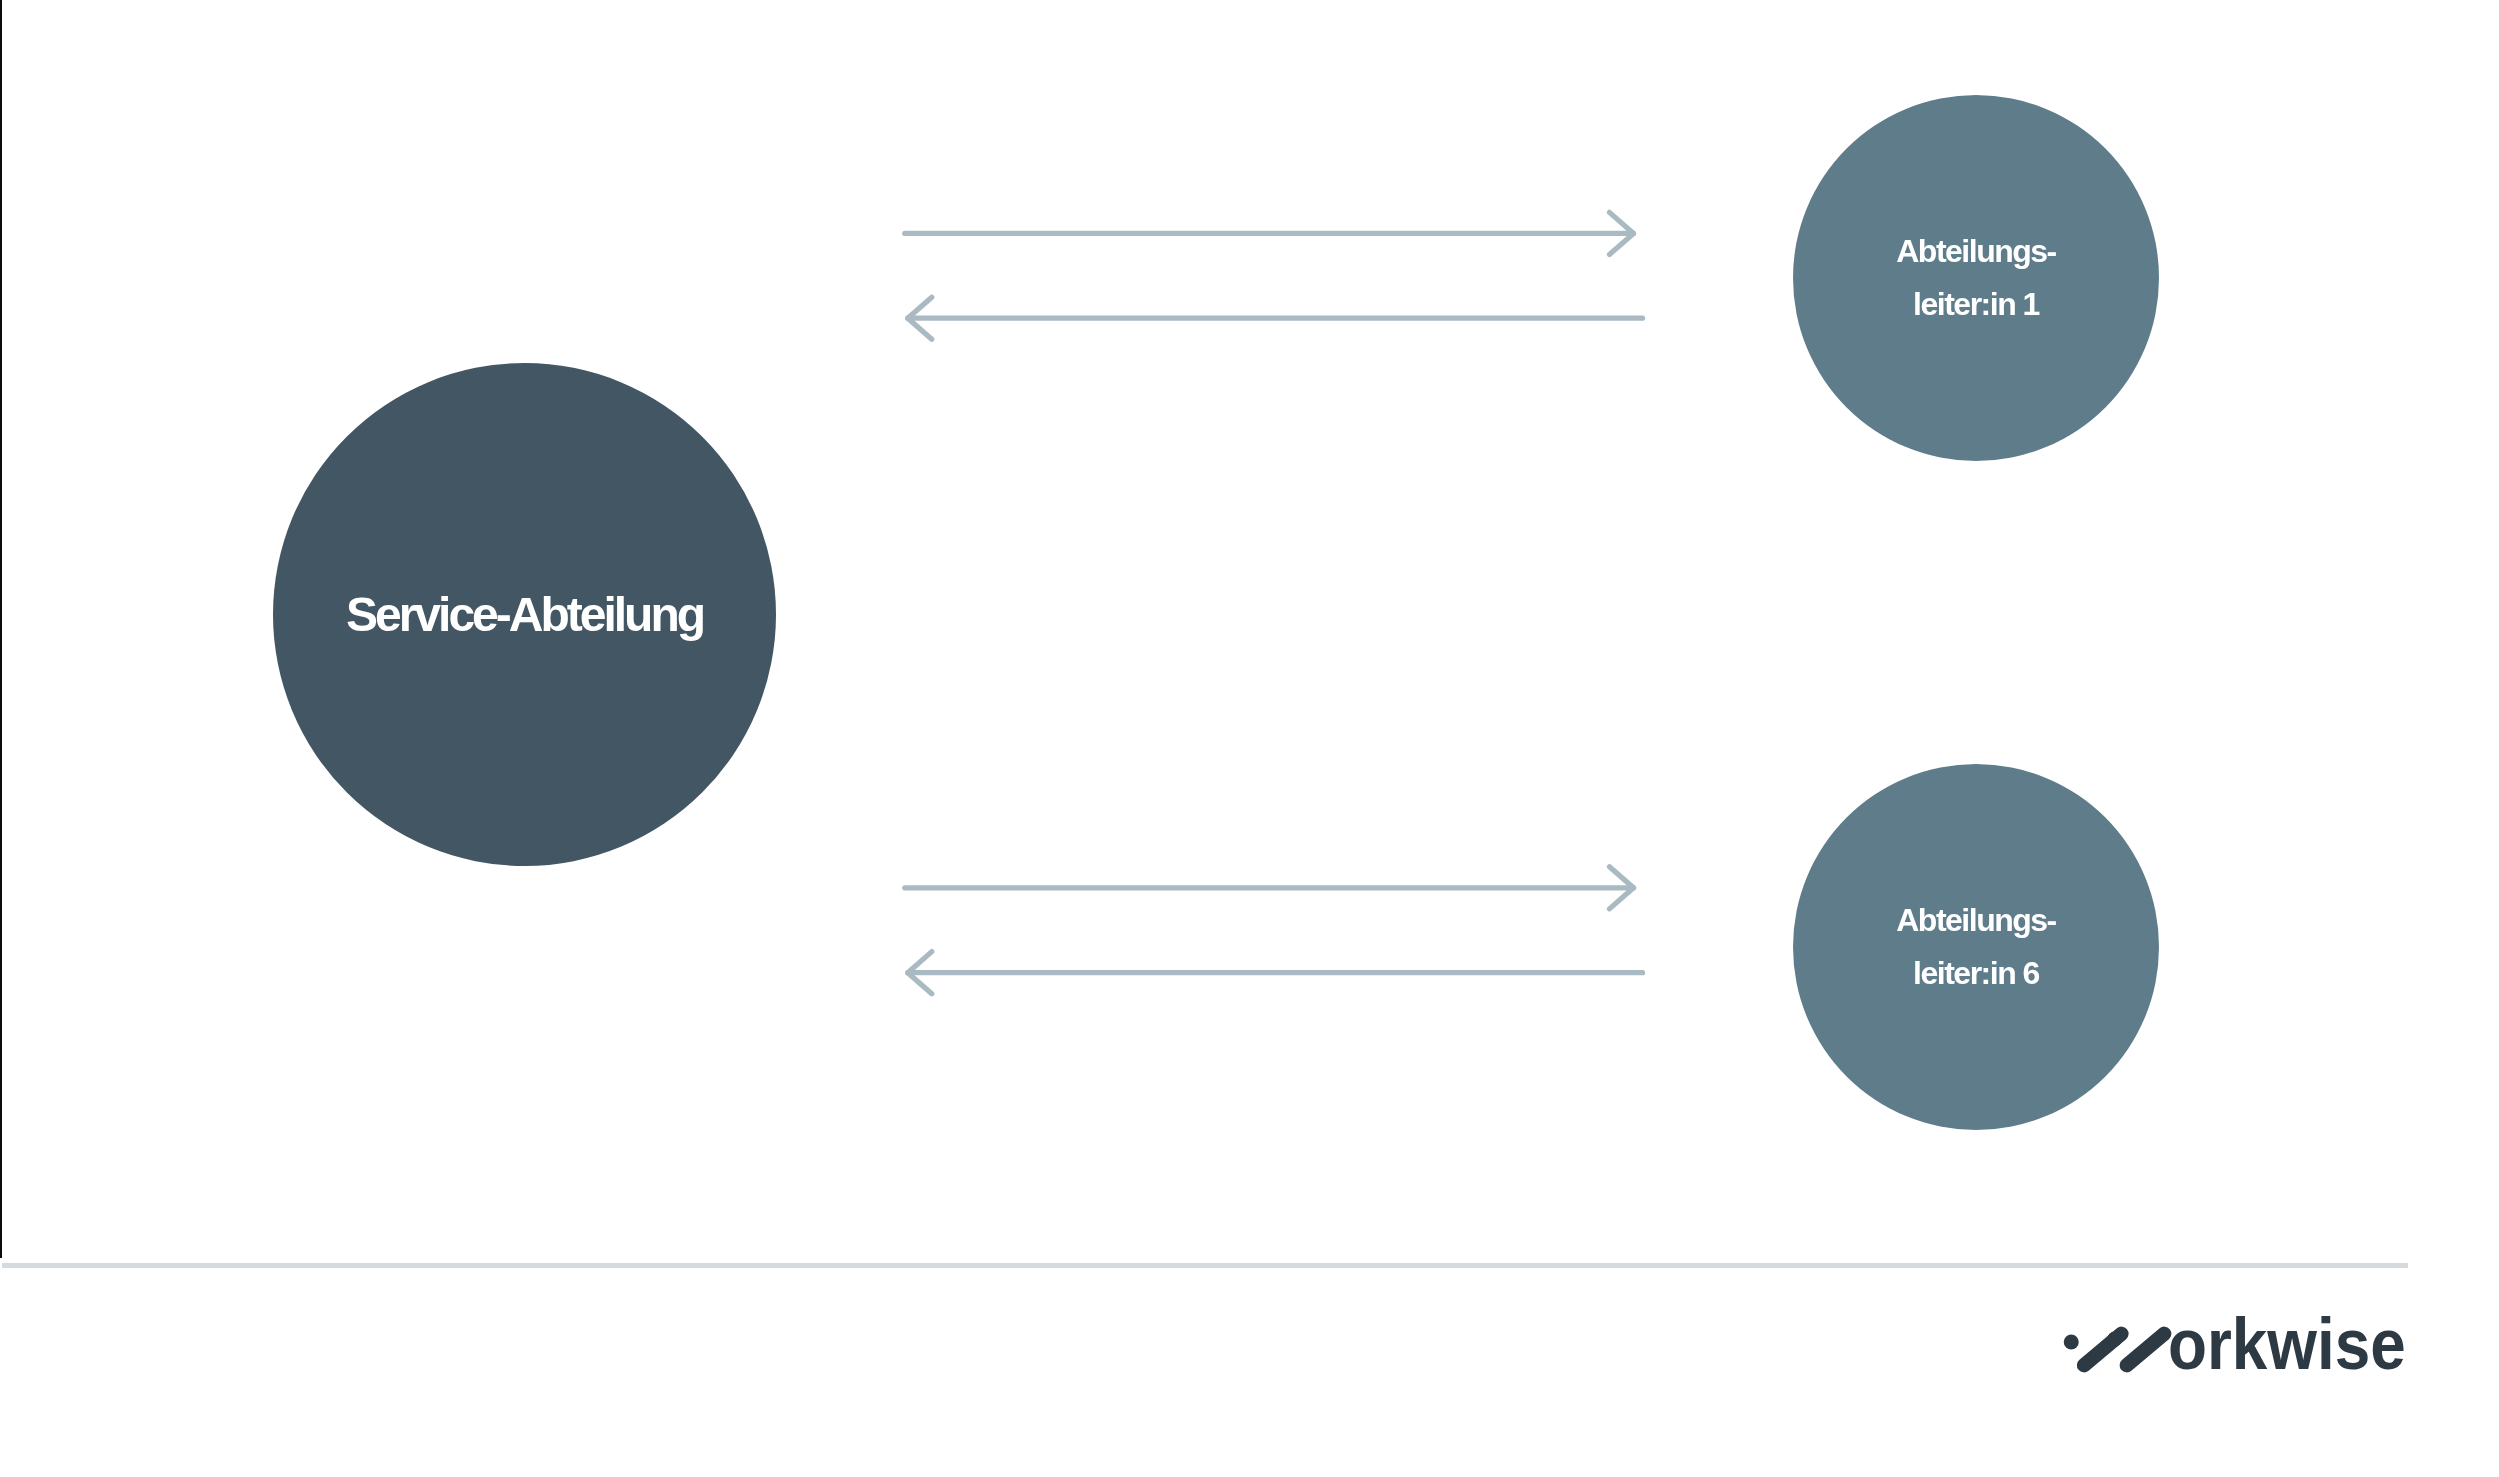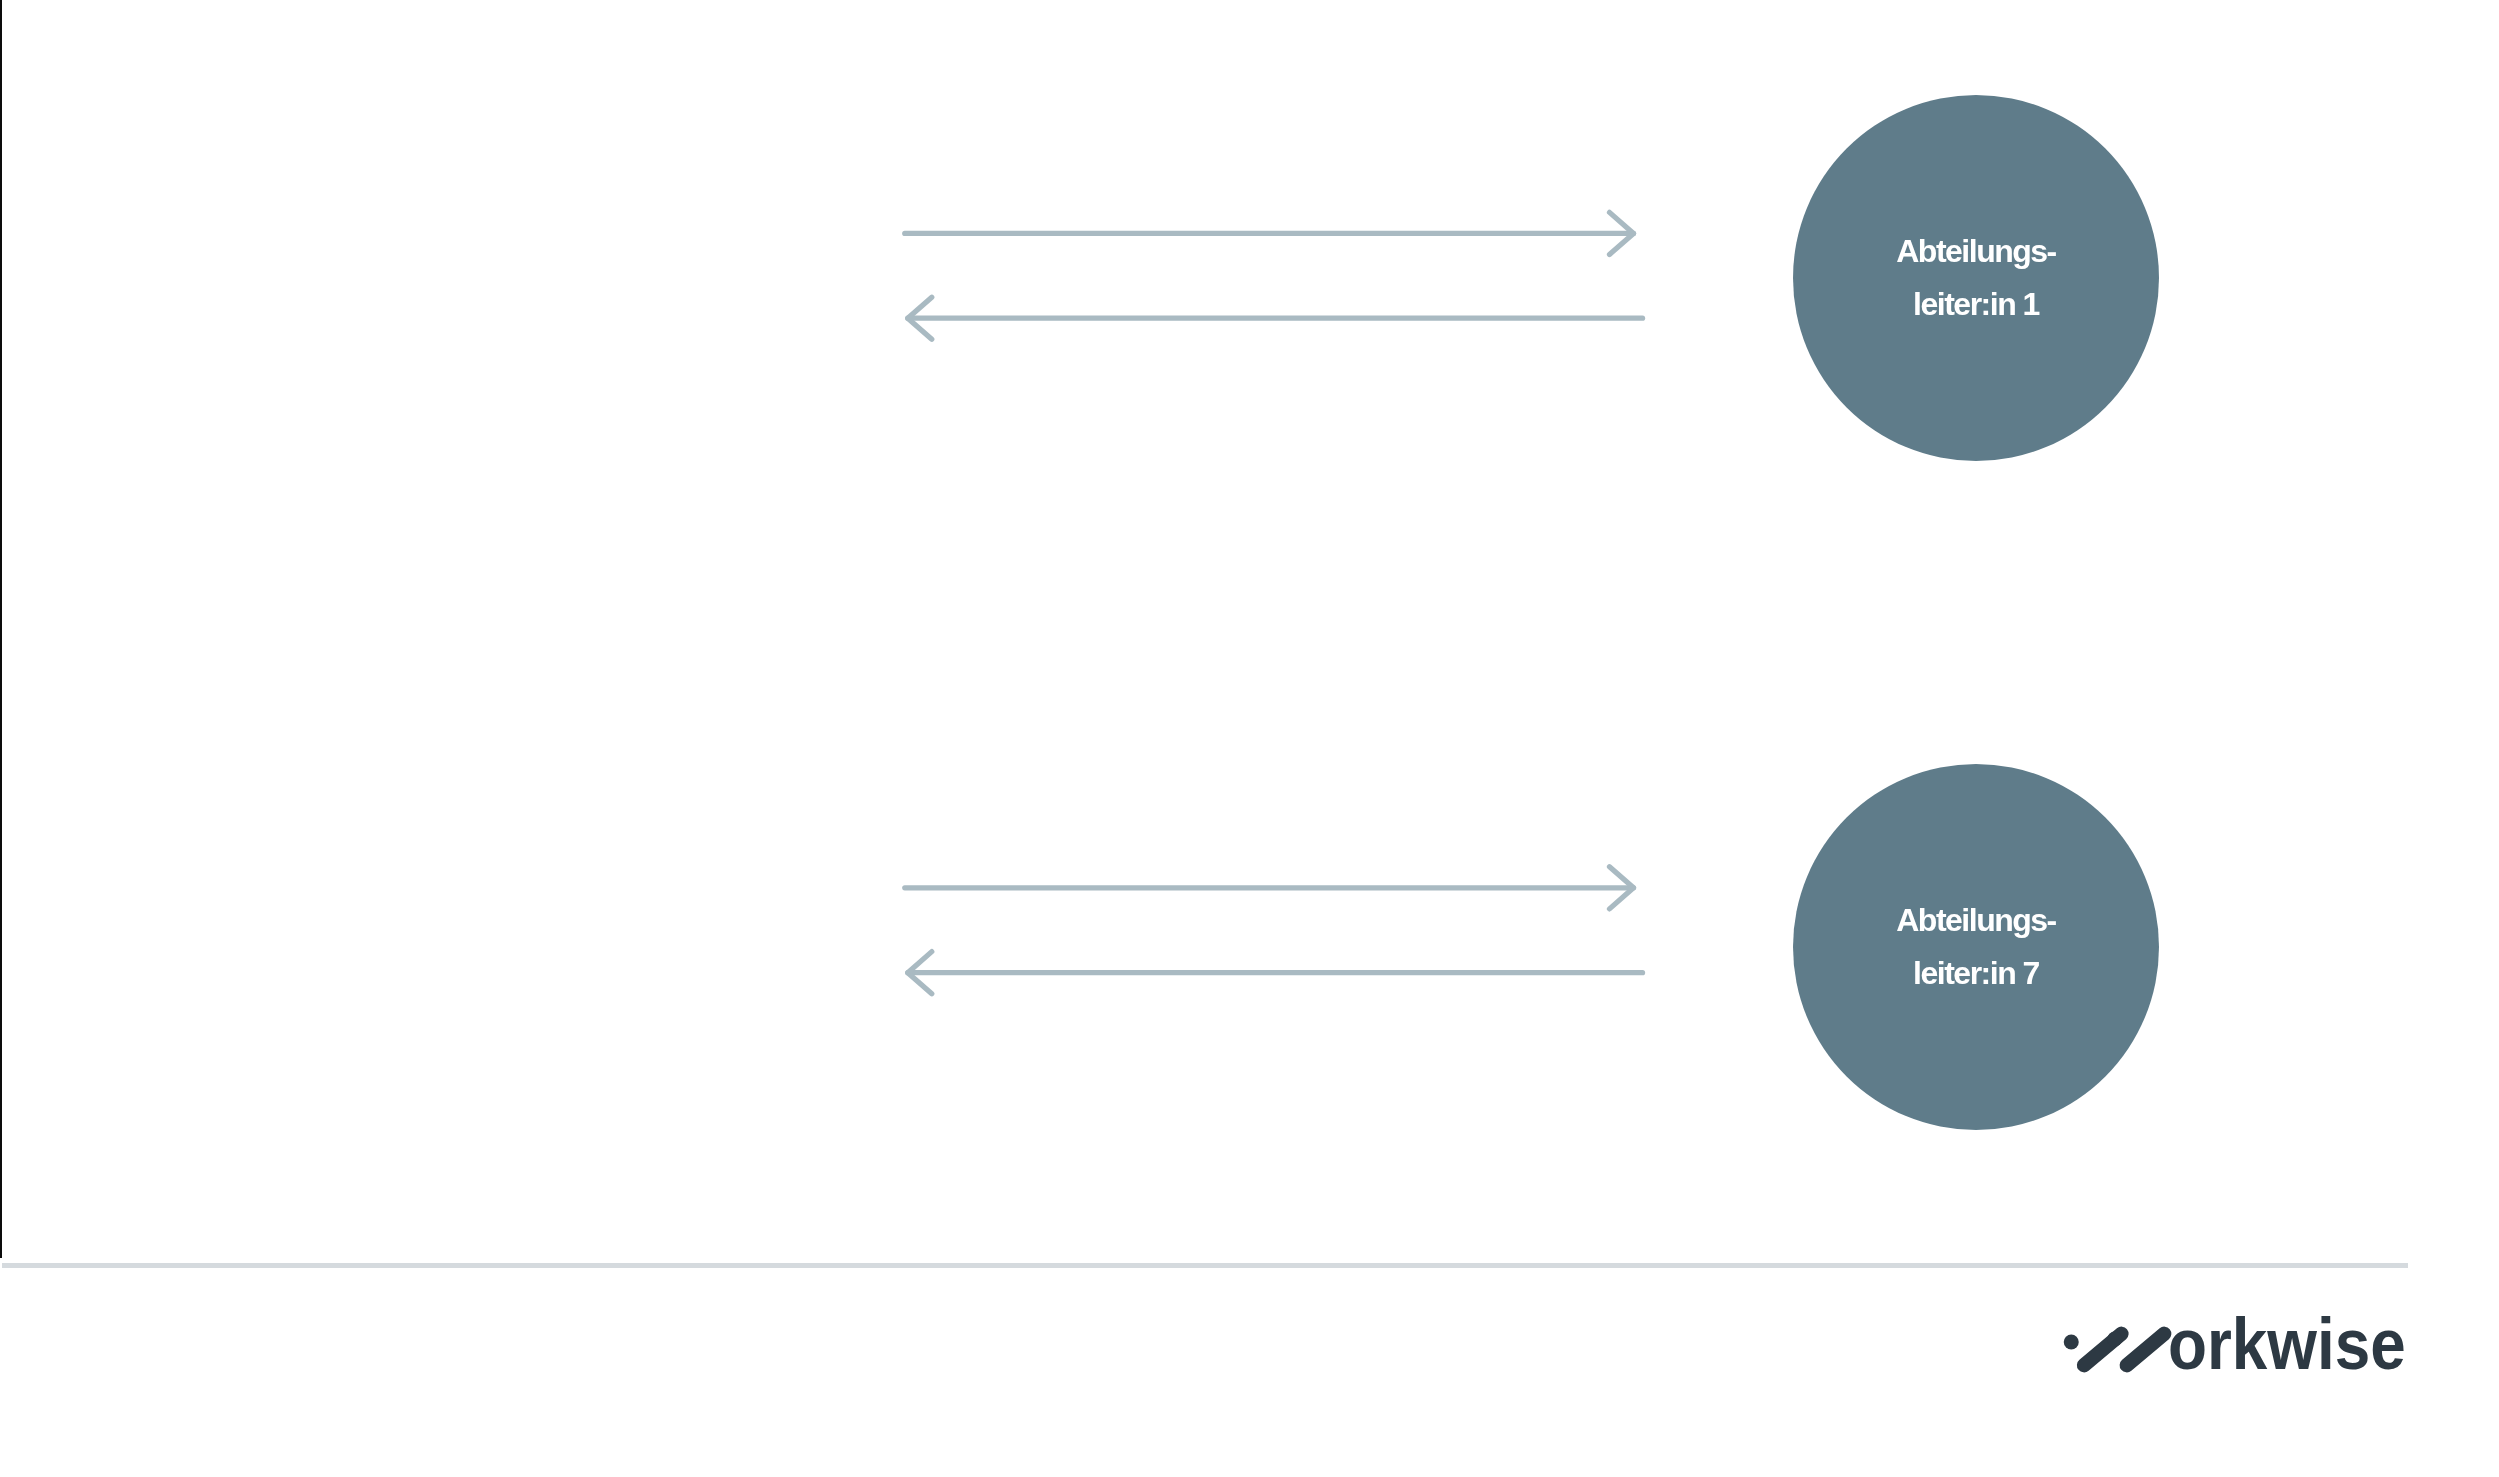--- a/index.html
+++ b/index.html
@@ -117,29 +117,32 @@
     <g>
       <line x1="1205" y1="1183" x2="2176" y2="1183"></line>
       <polyline points="2144,1155 2176,1183 2144,1211"></polyline>
     </g>
     <g>
       <line x1="2188" y1="1296" x2="1209" y2="1296"></line>
       <polyline points="1241,1268 1209,1296 1241,1324"></polyline>
     </g>
   </svg>
 
+  <div class="circle main">
+    <span>Service-Abteilung</span>
+  </div>
 
   <div class="circle small c1">
     <span>Abteilungs-</span>
     <span>leiter:in 1</span>
   </div>
 
   <div class="circle small c2">
     <span>Abteilungs-</span>
-    <span>leiter:in 7</span>
+    <span>leiter:in 6</span>
   </div>
 
   <div class="footer-divider"></div>
 
 
   <svg class="logo" width="390" height="135" viewBox="0 0 520 180">
     <circle class="mark" cx="19" cy="88" r="10"></circle>
     <line x1="36" y1="119" x2="86" y2="77"></line>
     <circle class="mark" cx="77" cy="84" r="10"></circle>
     <line x1="93" y1="119" x2="143" y2="77"></line>

